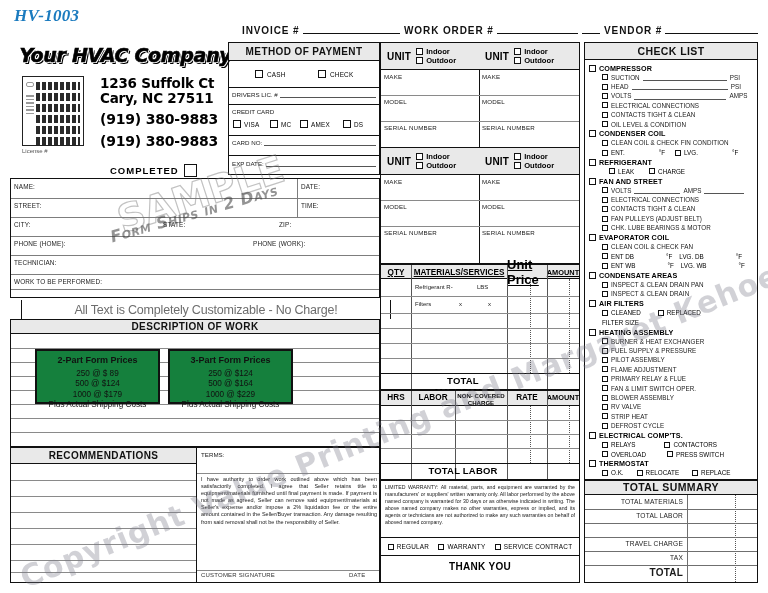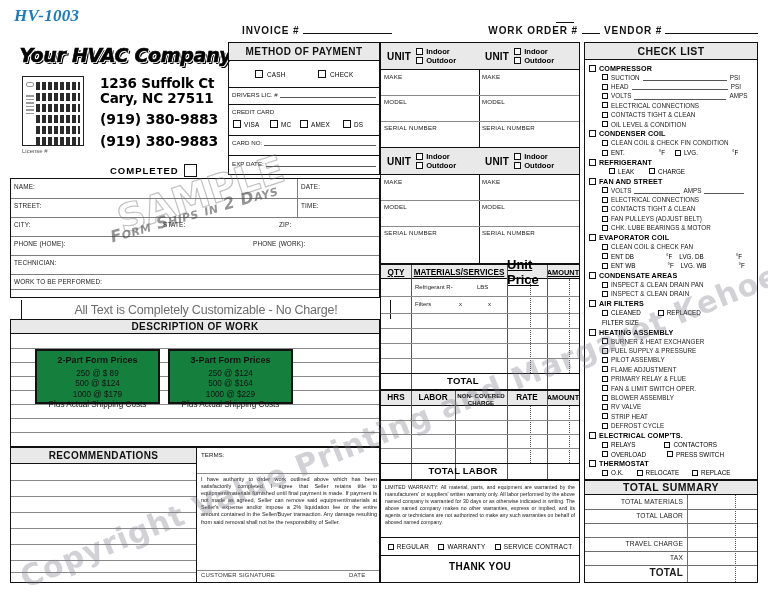--- a/index.html
+++ b/index.html
@@ -240,21 +240,21 @@
 <body>
 
 <div id="page">
 
   <div class="form-no">HV-1003</div>
 
   <div class="tophdr" style="left:242px; width:150px;">
     <span class="lbl">Invoice #</span>
     <span class="rule"></span>
   </div>
-  <div class="tophdr" style="left:382px; width:196px;flex-direction:column;">
+  <div class="tophdr" style="left:382px; width:196px;">
     <span class="prerule"></span>
     <span class="lbl">Work Order #</span>
     <span class="rule"></span>
   </div>
   <div class="tophdr" style="left:582px; width:176px;">
     <span class="prerule"></span>
     <span class="lbl">Vendor #</span>
     <span class="rule"></span>
   </div>
 

